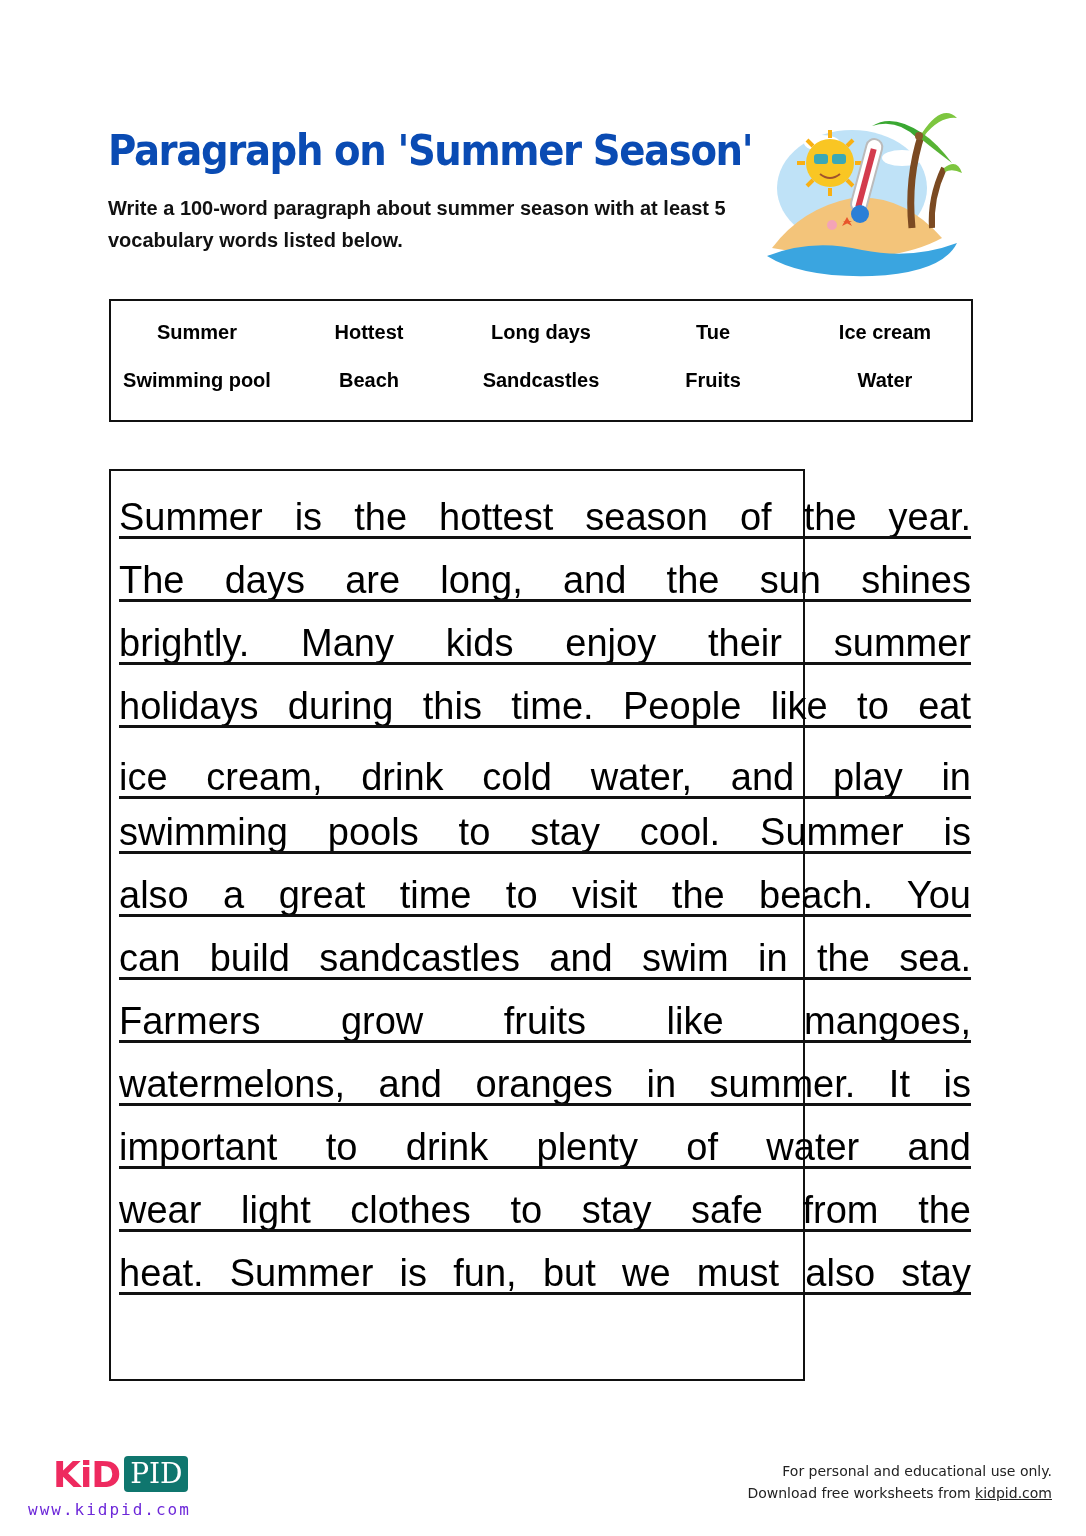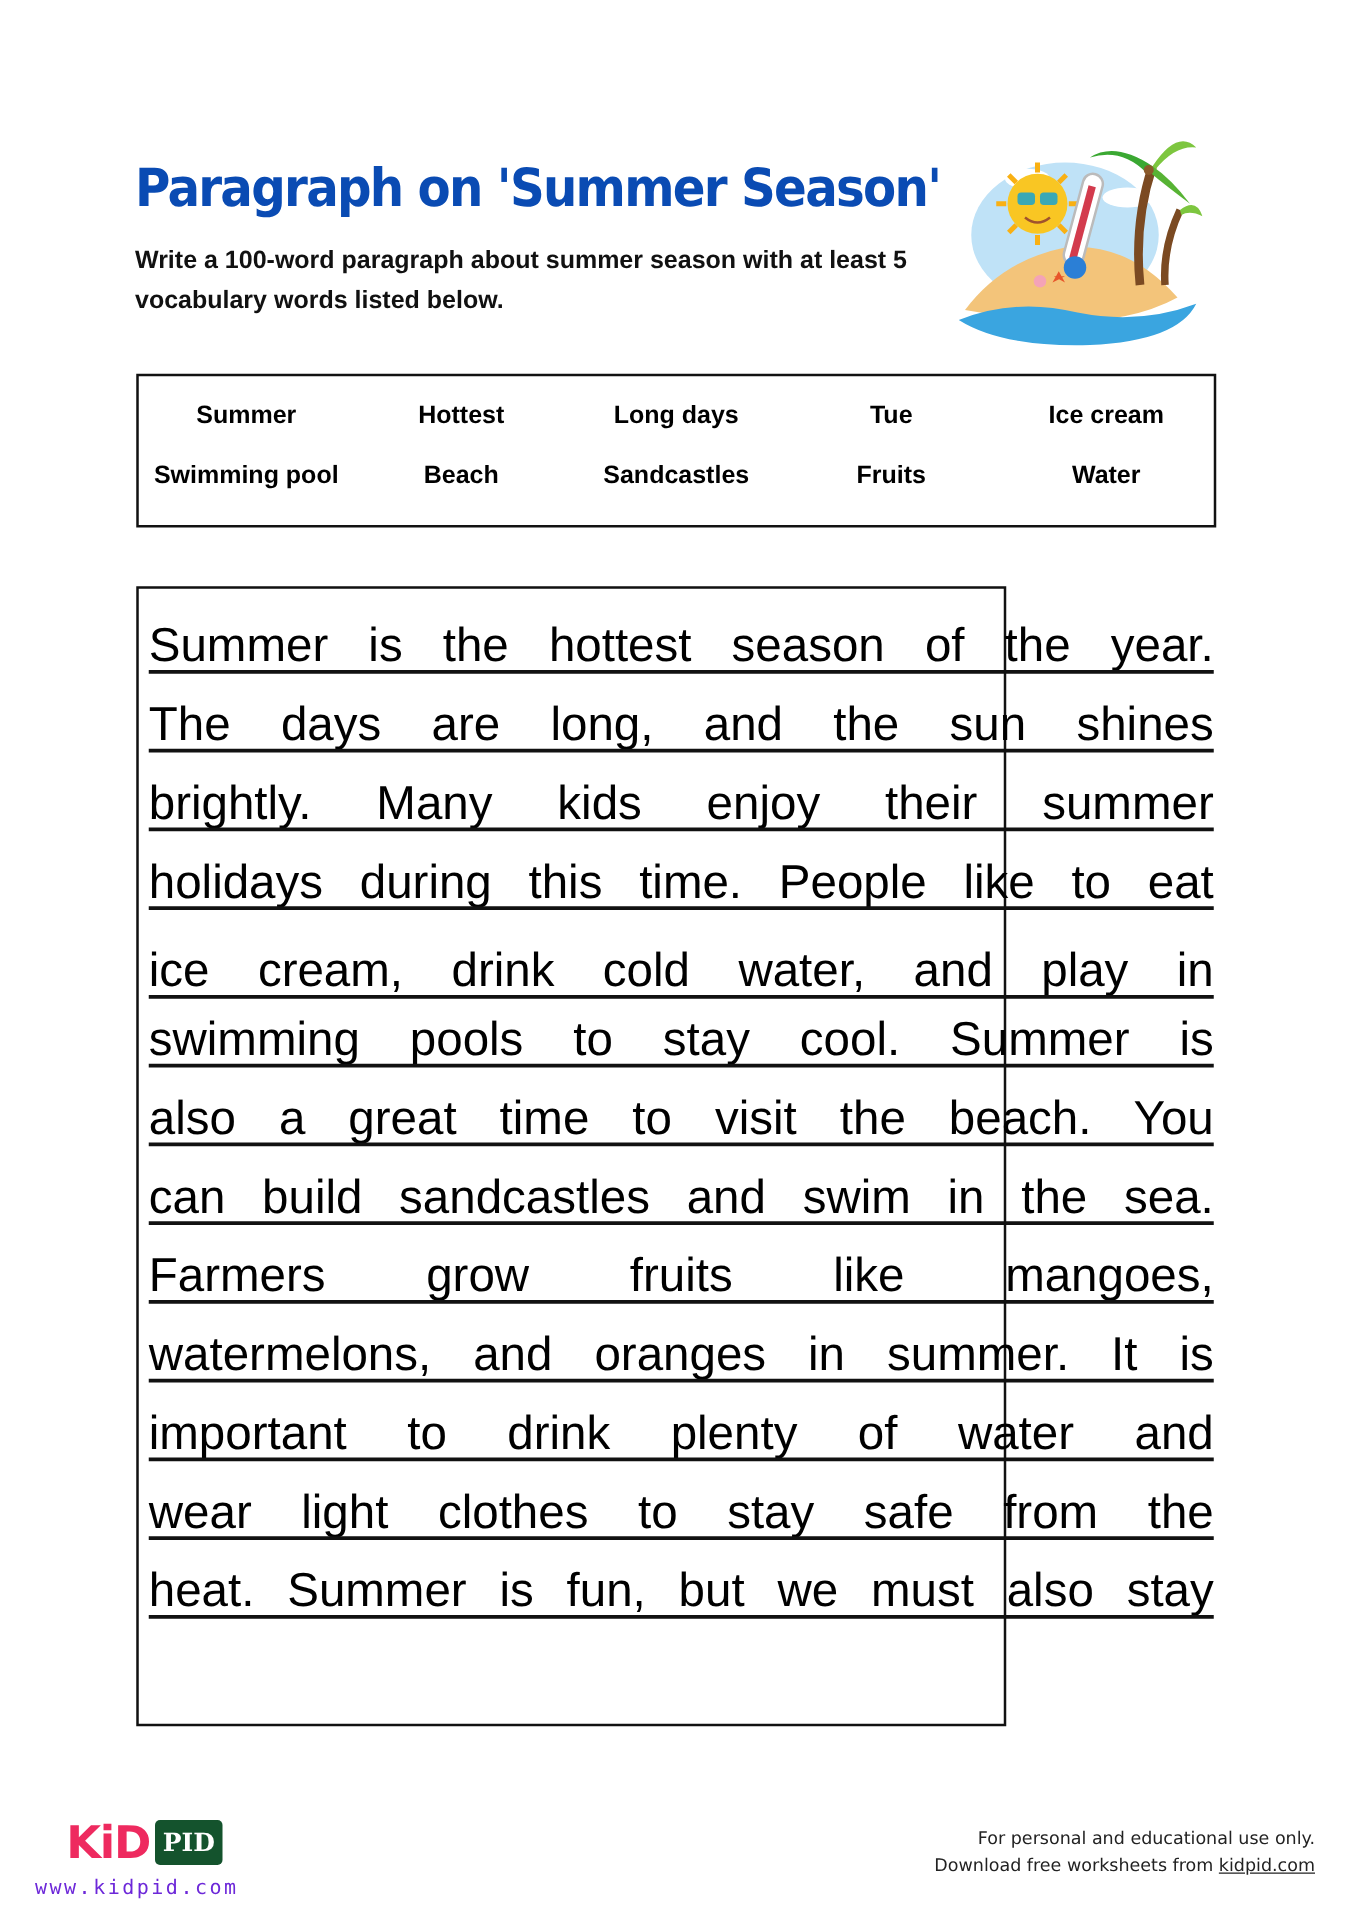--- a/index.html
+++ b/index.html
@@ -18,21 +18,21 @@
 
     .para-box { position: absolute; left: 109px; top: 469px; width: 696px; height: 912px; border: 2px solid #111; box-sizing: border-box; }
     .para-line { position: absolute; left: 8px; width: 852px; font-family: "Liberation Sans", sans-serif; font-size: 38px; line-height: 44px; height: 48px; white-space: nowrap; text-align: justify; text-align-last: justify; color: #000; }
     .para-line.last { text-align-last: left; }
     .para-line .txt { display: block; }
     .para-line .rule { position: absolute; left: 0; right: 0; bottom: 4px; height: 3px; background: #111; }
     .para-line.last .rule { right: auto; width: 337px; }
 
     .logo { position: absolute; left: 28px; top: 1454px; height: 40px; display: flex; align-items: center; }
     .logo-kid { font-family: "DejaVu Sans", sans-serif; font-weight: bold; font-size: 36px; color: #ee2a5f; letter-spacing: -1px; margin-left: 25px; }
-    .logo-pid { margin-left: 4px; background: #14532d; color: #fff; font-family: "DejaVu Serif", serif; font-weight: bold; font-size: 20px; padding: 0 6px; border-radius: 4px; height: 36px; line-height: 36px; }
+    .logo-pid { margin-left: 4px; background: #0f766e; color: #fff; font-family: "DejaVu Serif", serif; font-weight: normal; font-size: 28px; padding: 0 6px; border-radius: 4px; height: 36px; line-height: 36px; }
     .logo-url { position: absolute; left: 28px; top: 1500px; font-family: "DejaVu Sans Mono", monospace; font-size: 16px; letter-spacing: 2px; color: #6d28d9; }
 
     .footer-note { position: absolute; right: 34px; top: 1460px; text-align: right; font-family: "DejaVu Sans", sans-serif; font-size: 14px; line-height: 22px; color: #222; }
     .footer-note a { color: #222; text-decoration: underline; }
   </style>
 </head>
 <body>
 
 <div>
 

